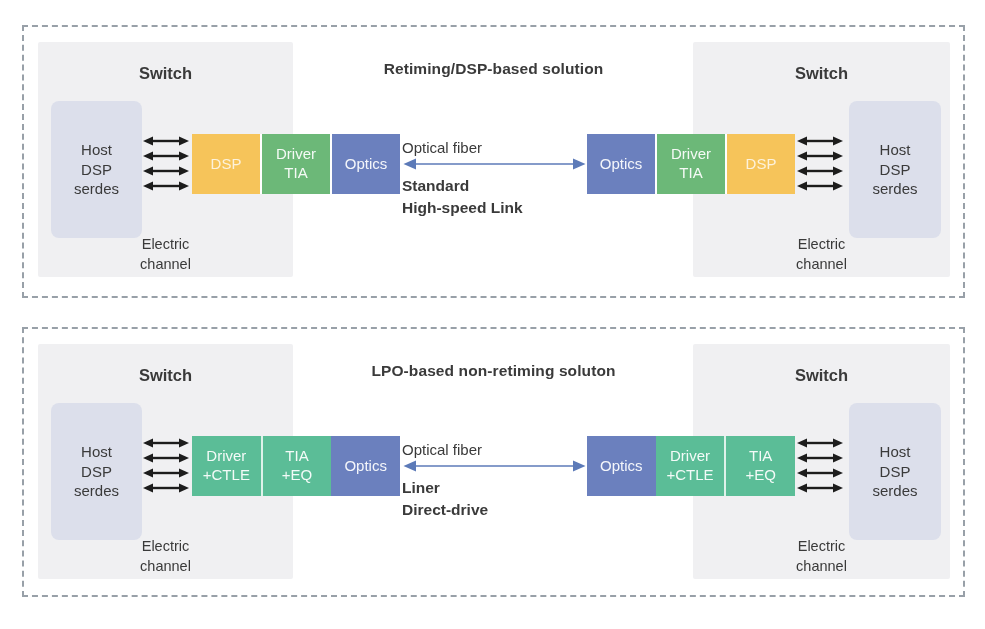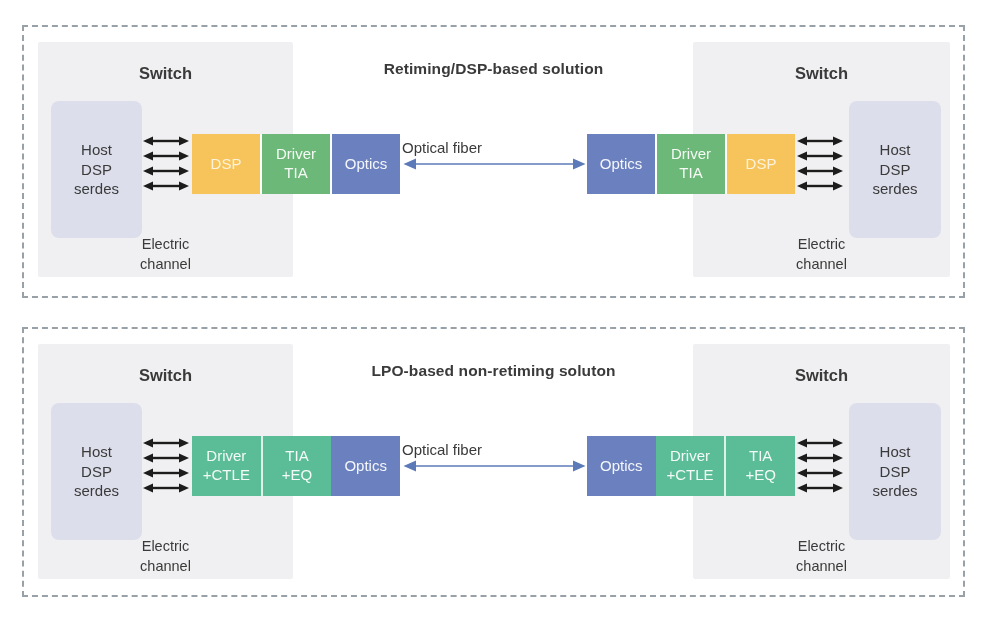--- a/index.html
+++ b/index.html
@@ -118,20 +118,22 @@
 TIA</div>
       <div class="mod mod-orange">DSP</div>
     </div>
 
     <div class="center-col fiber-label" style="position:absolute;">Optical fiber</div>
     <svg class="fiber-arrow" viewBox="0 0 183 16">
       <line x1="12" y1="8" x2="171" y2="8" style="stroke:var(--fiber_arrow);stroke-width:1.6"></line>
       <polygon points="0.5,8 13,2.5 13,13.5" style="fill:var(--fiber_arrow)"></polygon>
       <polygon points="182.5,8 170,2.5 170,13.5" style="fill:var(--fiber_arrow)"></polygon>
     </svg>
+    <div class="center-col link-label" style="position:absolute;">Standard
+High-speed Link</div>
 
     <div class="channel-label channel-left">Electric
 channel</div>
     <div class="channel-label channel-right">Electric
 channel</div>
   </div>
 
   <div class="panel panel-bottom">
     <div class="panel-title">LPO-based non-retiming soluton</div>
 
@@ -200,20 +202,22 @@
       <div class="mod mod-teal seam">TIA
 +EQ</div>
     </div>
 
     <div class="center-col fiber-label" style="position:absolute;">Optical fiber</div>
     <svg class="fiber-arrow" viewBox="0 0 183 16">
       <line x1="12" y1="8" x2="171" y2="8" style="stroke:var(--fiber_arrow);stroke-width:1.6"></line>
       <polygon points="0.5,8 13,2.5 13,13.5" style="fill:var(--fiber_arrow)"></polygon>
       <polygon points="182.5,8 170,2.5 170,13.5" style="fill:var(--fiber_arrow)"></polygon>
     </svg>
+    <div class="center-col link-label" style="position:absolute;">Liner
+Direct-drive</div>
 
     <div class="channel-label channel-left">Electric
 channel</div>
     <div class="channel-label channel-right">Electric
 channel</div>
   </div>
 
 </div>
 
 </body></html>

